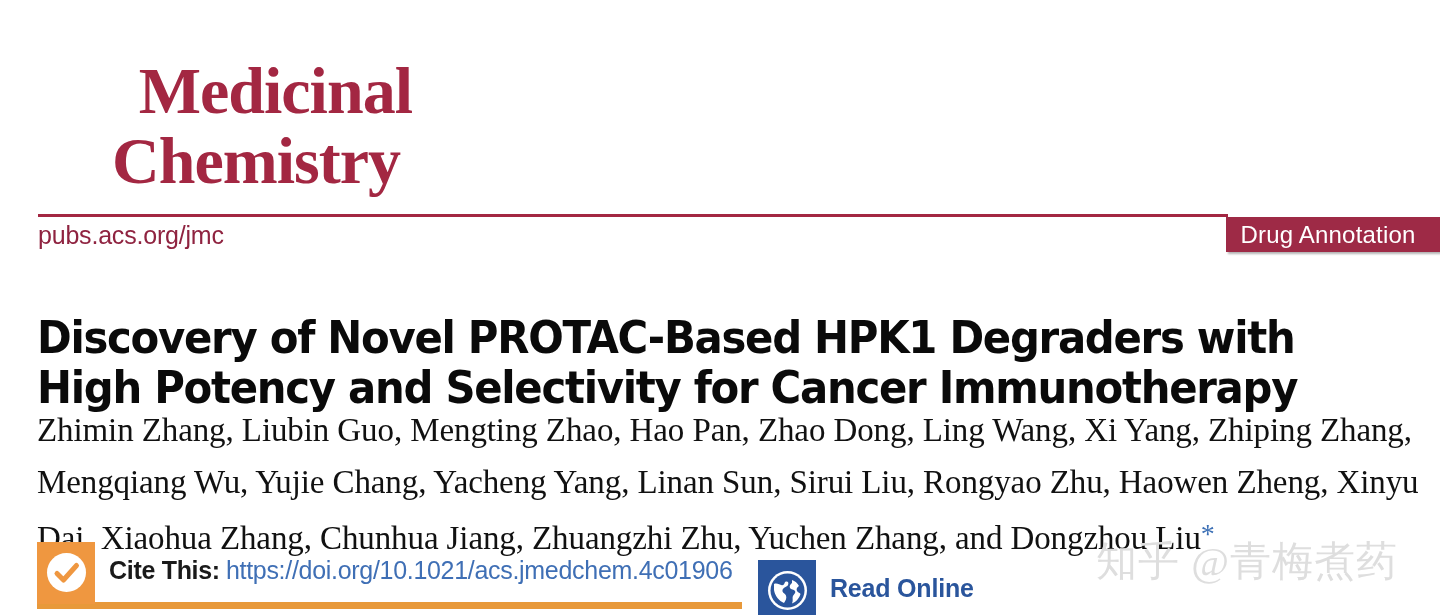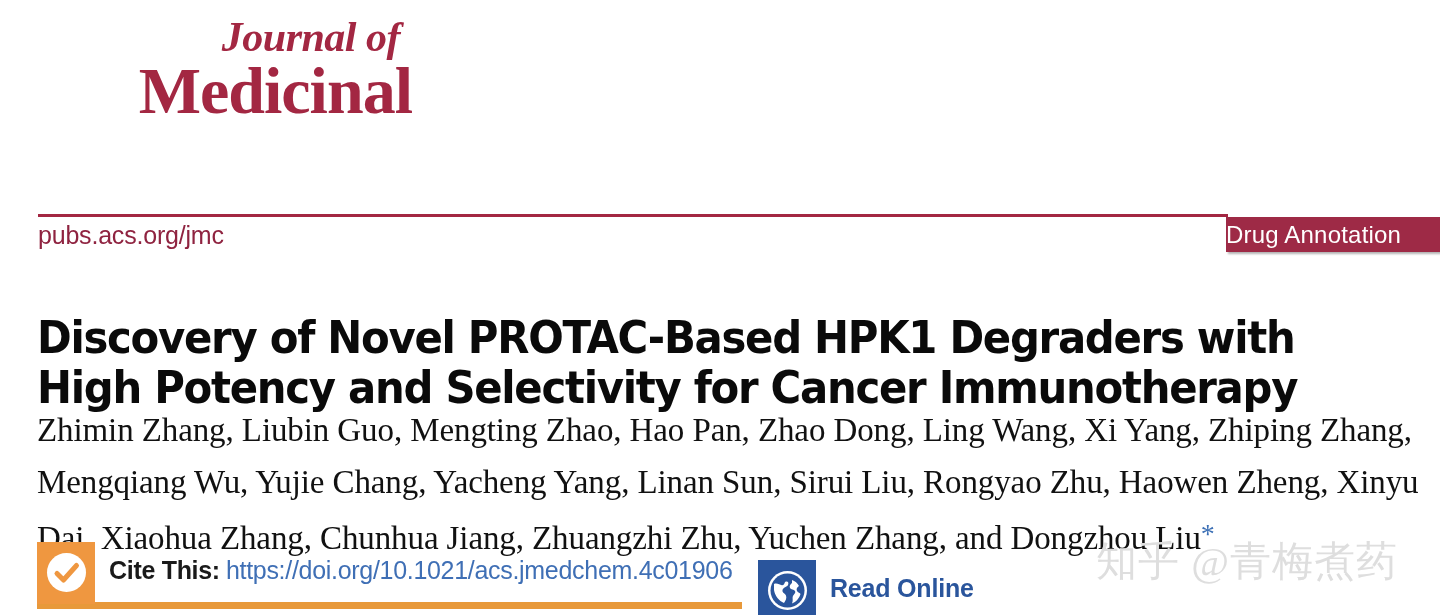--- a/index.html
+++ b/index.html
@@ -79,21 +79,21 @@
     left: 1226px;
     top: 217px;
     width: 214px;
     height: 35px;
     background: #9E2A46;
     box-shadow: 2px 2px 2px rgba(0,0,0,0.30);
   }
   #article-type-badge .badge-label {
     position: absolute;
     left: 0; right: 10px; top: 4px;
-    text-align: left;
+    text-align: center;
     color: #ffffff;
     font-size: 24px;
     letter-spacing: 0.2px;
   }
 
   
   #article-title {
     position: absolute;
     left: 37px;
     top: 283px;
@@ -230,22 +230,22 @@
     font-size: 41px;
     color: #DEDEDE;
     letter-spacing: 1px;
     white-space: nowrap;
   }
 </style>
 </head>
 <body>
 
 <div id="masthead">
-  <div class="wordmark-line" id="wordmark-journal-of">Journal of</div>
   <div class="wordmark-line" id="wordmark-medicinal">Medicinal</div>
+  <div class="wordmark-line" id="wordmark-chemistry">Chemistry</div>
 </div>
 
 <div id="header-rule"></div>
 
 <div id="journal-url">pubs.acs.org/jmc</div>
 
 <div id="article-type-badge">
   <div class="badge-label">Drug Annotation</div>
 </div>
 

